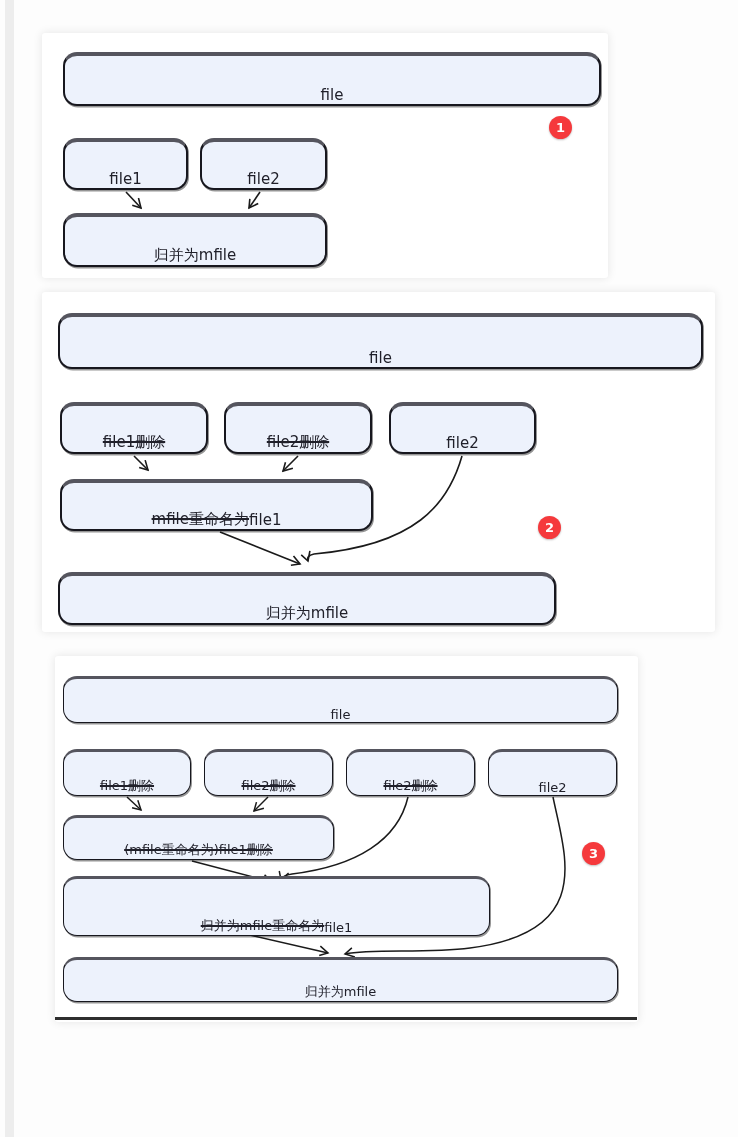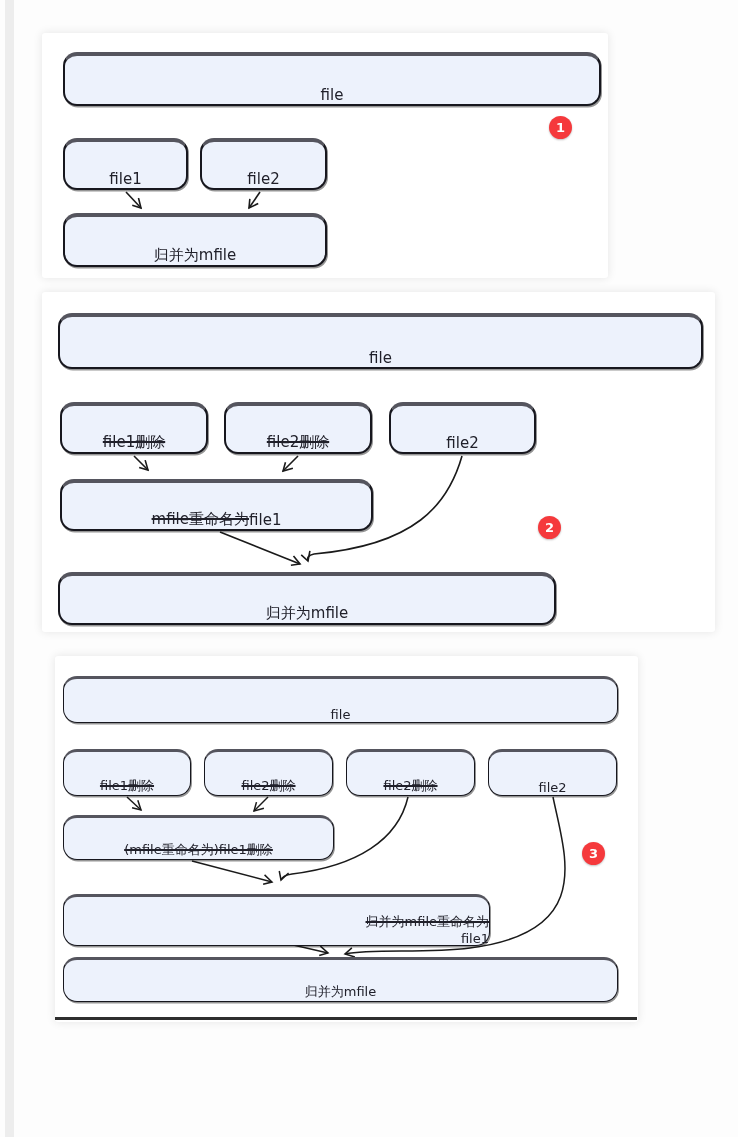--- a/index.html
+++ b/index.html
@@ -131,21 +131,21 @@
   </div>
   <div class="node" style="left:291px;top:93px;width:129px;height:47px;">
     <span class="st">file2删除</span>
   </div>
   <div class="node" style="left:433px;top:93px;width:129px;height:47px;">
     <span class="pl">file2</span>
   </div>
   <div class="node" style="left:8px;top:159px;width:271px;height:45px;">
     <span class="st">(mfile重命名为)file1删除</span>
   </div>
-  <div class="node" style="left:8px;top:238px;width:427px;height:52px;flex-direction:column;">
+  <div class="node" style="left:8px;top:220px;width:427px;height:60px;">
     <span class="st">归并为mfile重命名为</span>
       <span class="pl">file1</span>
   </div>
   <div class="node" style="left:8px;top:301px;width:555px;height:45px;">
     <span class="pl">归并为mfile</span>
   </div>
   <div class="badge" style="left:527px;top:186px;">3</div>
   <div class="bottom-rule" style="left:0px;top:361px;width:582px;height:3px;"></div>
 </div>
 

